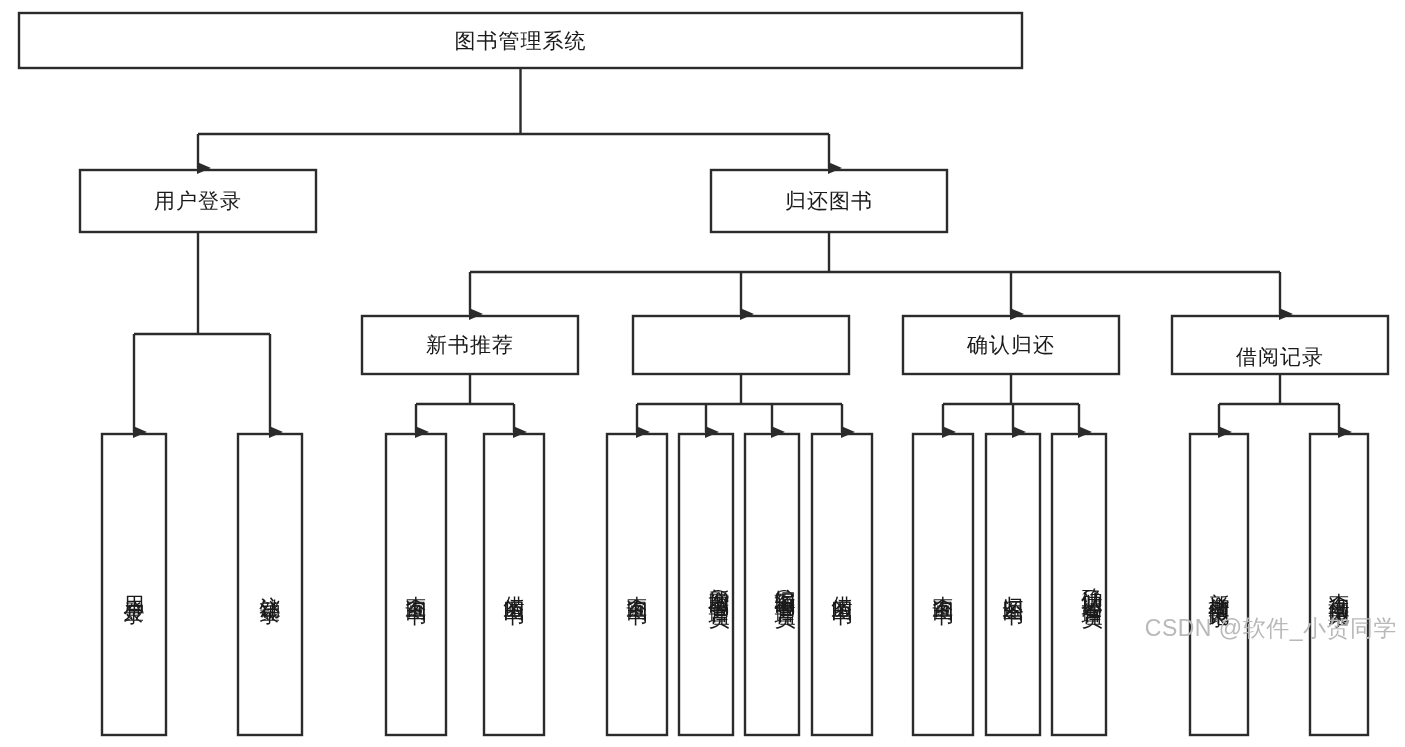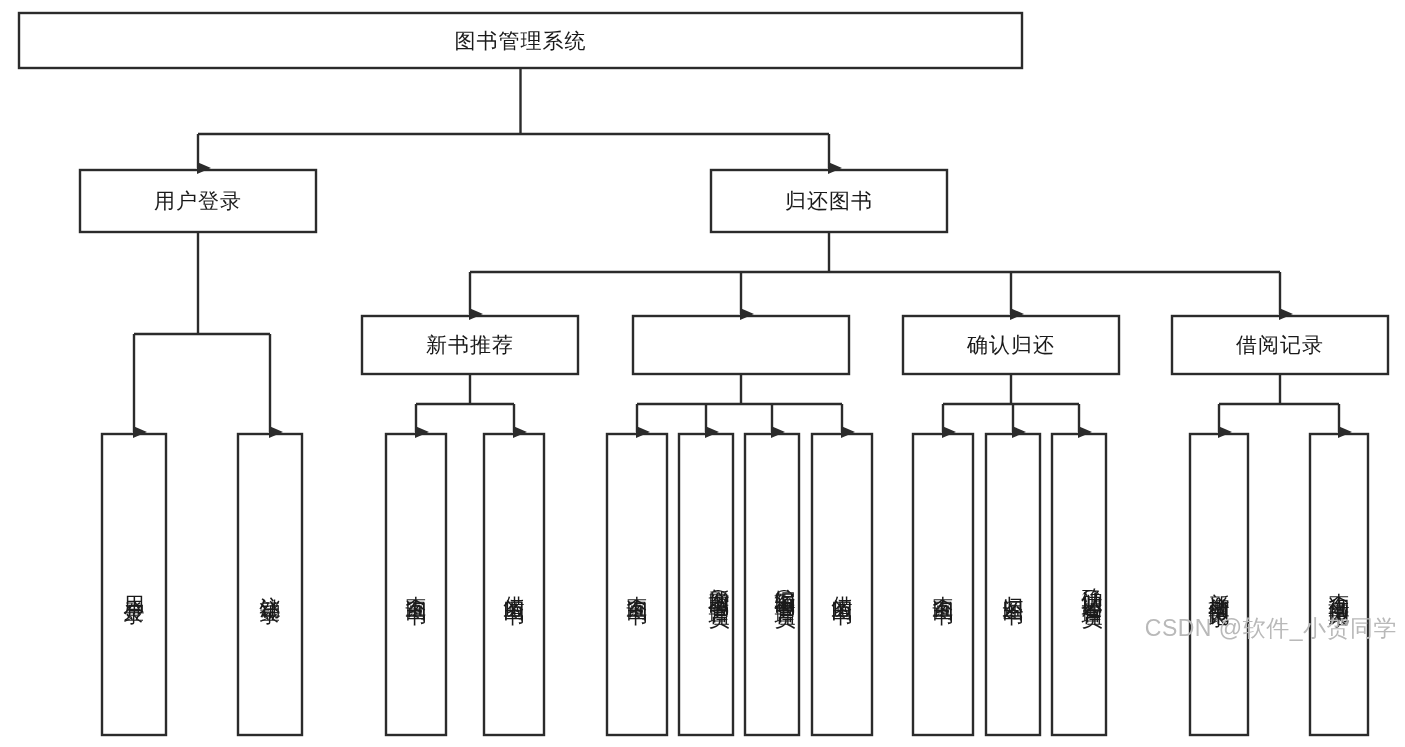--- a/index.html
+++ b/index.html
@@ -158,21 +158,21 @@
     <path class="connector" marker-end="url(#arrow)" d="M 1339 404 L 1339 432"></path>
   </svg>
 
   <div class="node-label-h" style="left:19px; top:13px; width:1003px; height:55px;">图书管理系统</div>
 
   <div class="node-label-h" style="left:80px; top:170px; width:236px; height:62px;">用户登录</div>
   <div class="node-label-h" style="left:711px; top:170px; width:236px; height:62px;">归还图书</div>
 
   <div class="node-label-h" style="left:362px; top:316px; width:216px; height:58px;">新书推荐</div>
   <div class="node-label-h" style="left:903px; top:316px; width:216px; height:58px;">确认归还</div>
-  <div class="node-label-h" style="left:1172px; top:316px; width:216px; height:58px;">借阅记录</div>
+  <div class="node-label-h" style="left:1172px; top:328px; width:216px; height:58px;">借阅记录</div>
 
   <div class="node-label-v" style="left:102px; top:434px; width:64px; height:301px;">用户登录</div>
   <div class="node-label-v" style="left:238px; top:434px; width:64px; height:301px;">注销登录</div>
 
   <div class="node-label-v" style="left:386px; top:434px; width:60px; height:301px;">查询图书</div>
   <div class="node-label-v" style="left:484px; top:434px; width:60px; height:301px;">借阅图书</div>
 
   <div class="node-label-v" style="left:607px; top:434px; width:60px; height:301px;">查询图书</div>
   <div class="node-label-v" style="left:679px; top:434px; width:54px; height:301px; align-items:flex-start;">新增图书（管理员）</div>
   <div class="node-label-v" style="left:745px; top:434px; width:54px; height:301px; align-items:flex-start;">编辑图书（管理员）</div>

